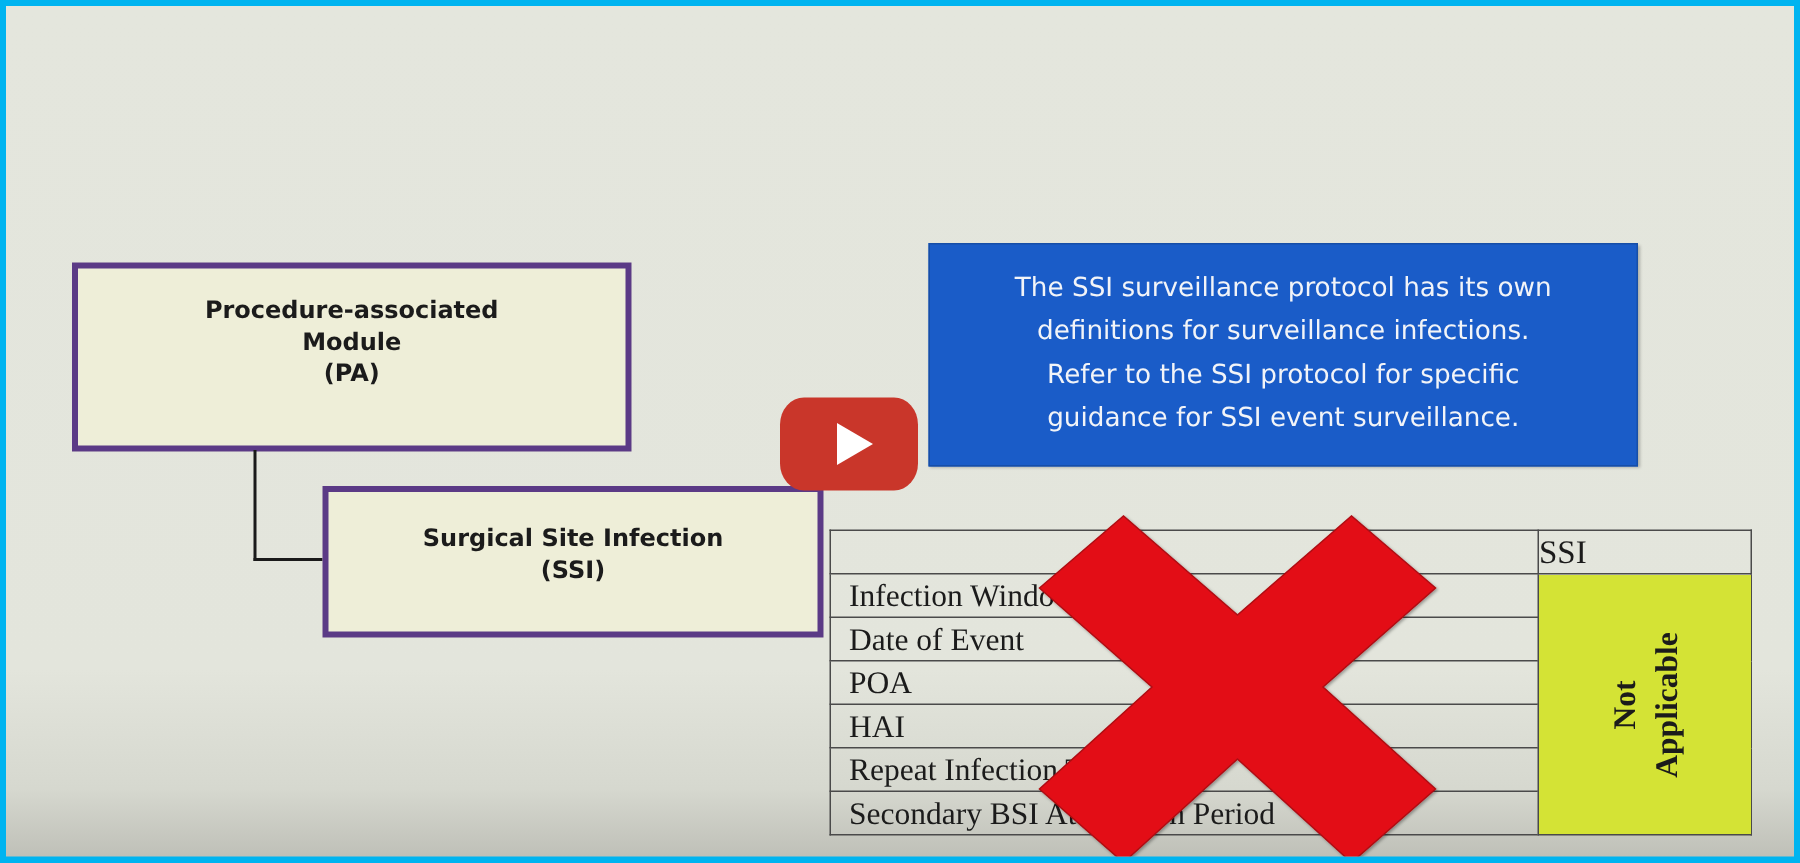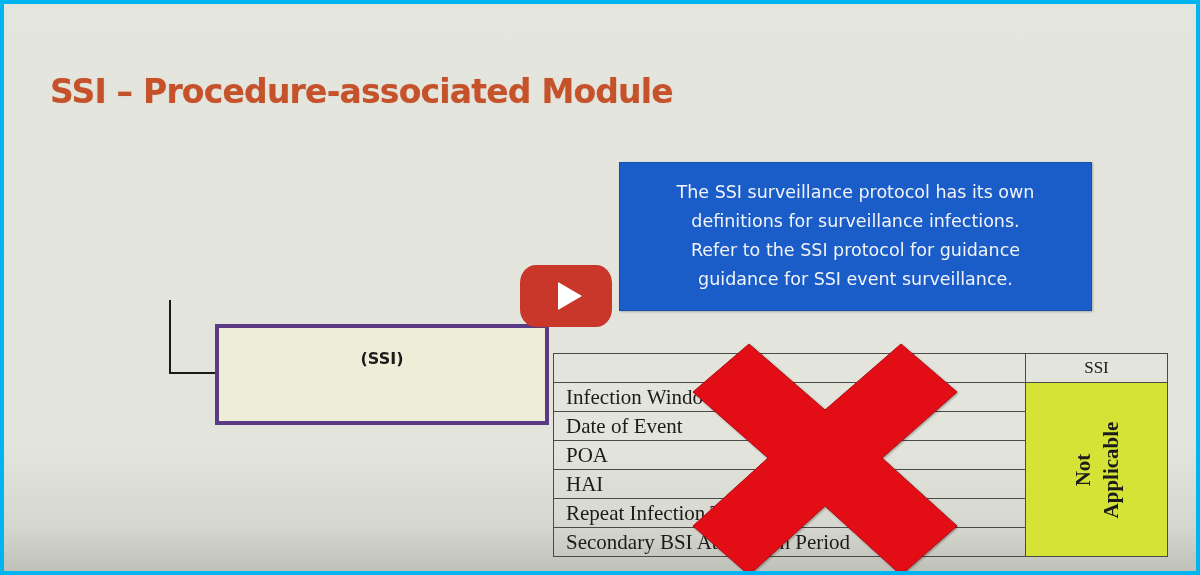--- a/index.html
+++ b/index.html
@@ -35,49 +35,54 @@
     position: absolute; left: 516px; top: 261px; width: 92px; height: 62px;
     background: #c9362a; border-radius: 16px / 18px; cursor: pointer;
   }
   .play-triangle {
     position: absolute; left: 38px; top: 17px; width: 0; height: 0;
     border-top: 14px solid transparent; border-bottom: 14px solid transparent; border-left: 24px solid #ffffff;
   }
   .table-wrap { position: absolute; left: 549px; top: 349px; }
   table.criteria { border-collapse: collapse; font-family: "Liberation Serif", serif; color: #1b1b1b; }
   table.criteria td, table.criteria th { border: 1px solid #4a4a4a; padding: 0; }
-  table.criteria th { height: 28px; font-weight: normal; font-size: 17px; text-align: center; }
+  table.criteria th { height: 28px; font-weight: normal; font-size: 22px; text-align: left; }
   table.criteria td.label-cell { width: 459px; height: 28px; font-size: 21px; padding-left: 12px; line-height: 28px; white-space: nowrap; }
   table.criteria th.blank-head { width: 471px; }
   table.criteria th.ssi-head { width: 141px; }
   table.criteria td.na-cell { background: #d4e335; width: 141px; position: relative; }
   .na-text {
     position: absolute; left: 50%; top: 50%; transform: translate(-50%, -50%) rotate(-90deg);
     font-weight: bold; font-size: 21px; text-align: center; line-height: 28px; white-space: nowrap;
   }
   .red-x { position: absolute; left: 686px; top: 336px; width: 270px; height: 239px; }
 </style>
 </head>
 <body>
 
 <div class="slide">
-  <h1 class="title">SSI – Procedure-associated Module</h1>
 
+  <div class="module-box pa-box">
+    <span>Procedure-associated</span>
+    <span>Module</span>
+    <span>(PA)</span>
+  </div>
 
   <div class="connector-v"></div>
   <div class="connector-h"></div>
 
   <div class="module-box ssi-box">
+    <span>Surgical Site Infection</span>
     <span>(SSI)</span>
   </div>
 
   <div class="info-box">
     <span class="info-line">The SSI surveillance protocol has its own</span>
     <span class="info-line">definitions for surveillance infections.</span>
-    <span class="info-line">Refer to the SSI protocol for guidance</span>
+    <span class="info-line">Refer to the SSI protocol for specific</span>
     <span class="info-line">guidance for SSI event surveillance.</span>
   </div>
 
   <div class="table-wrap">
     <table class="criteria">
       <tbody>
           <tr>
         <th class="blank-head"></th>
         <th class="ssi-head">SSI</th>
       </tr>

